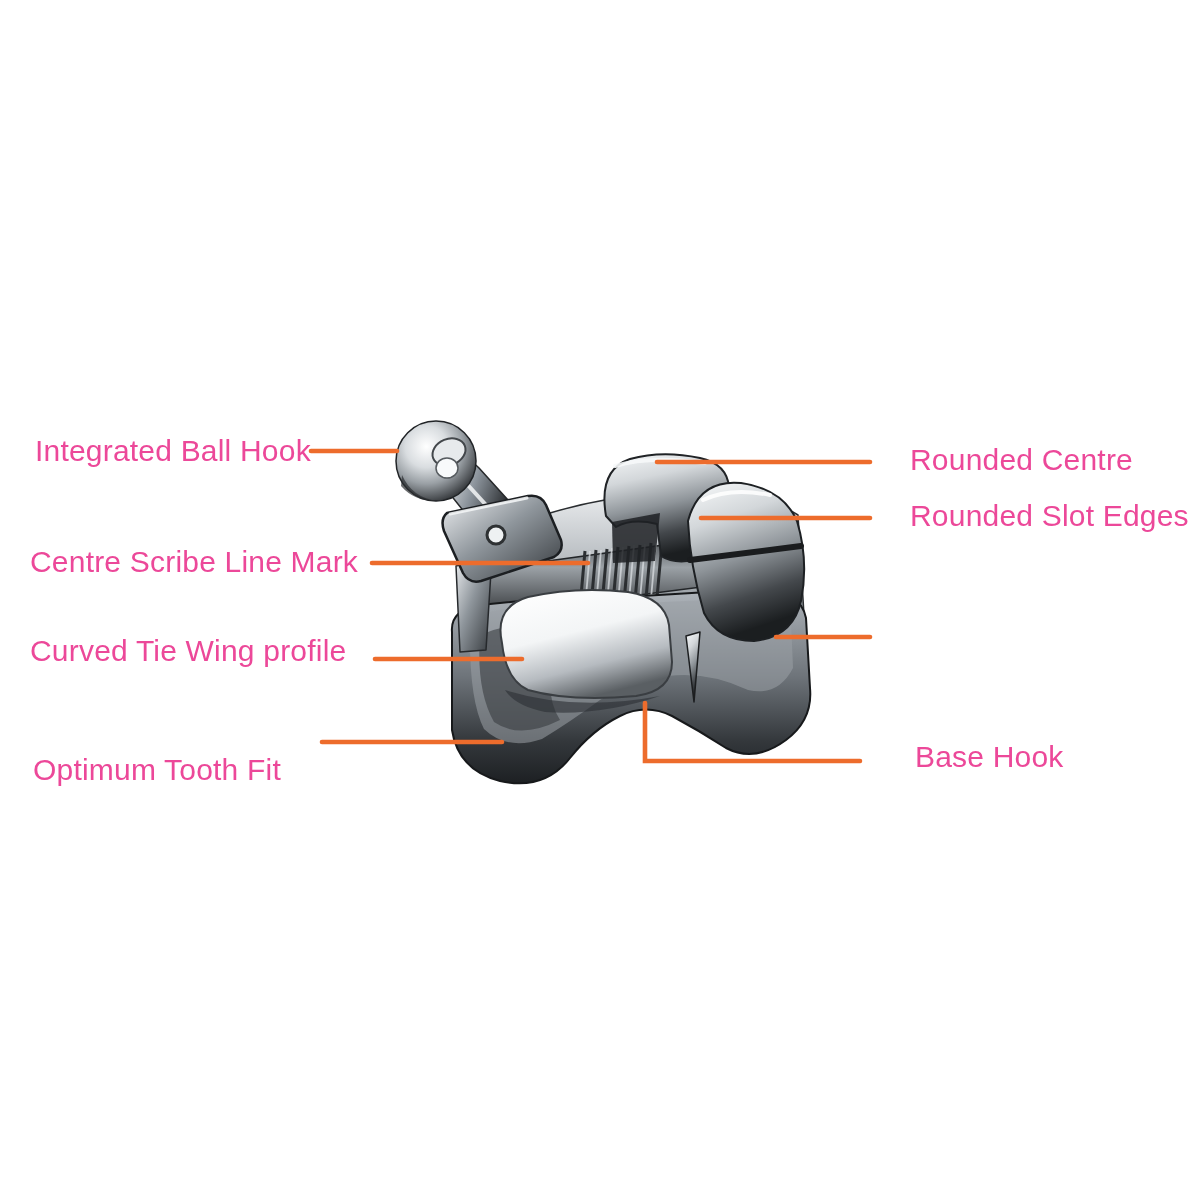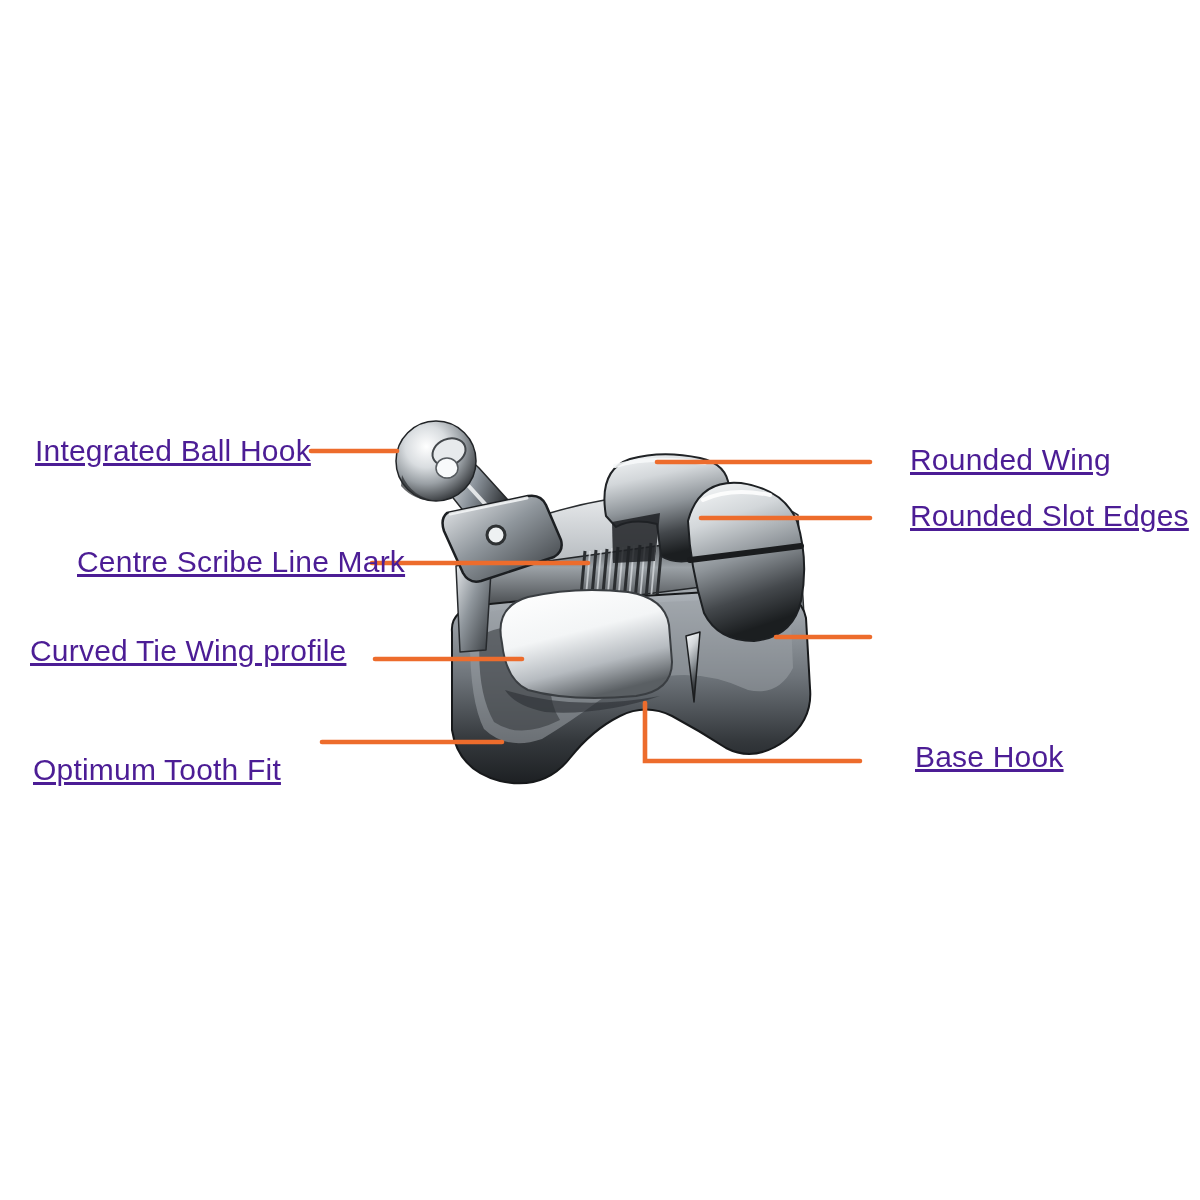--- a/index.html
+++ b/index.html
@@ -13,28 +13,27 @@
   }
   .illustration {
     position: absolute;
     left: 0; top: 0;
     width: 1200px; height: 1200px;
   }
   .label {
     position: absolute;
     font-size: 30px;
     line-height: 36px;
-    color: #4c1d95;
+    color: #ec4899;
     white-space: nowrap;
     letter-spacing: 0.2px;
-    text-decoration: underline;
   }
   
   .lbl-integrated-ball-hook   { left: 35px;  top: 433px; }
-  .lbl-centre-scribe-line     { left: 30px;  top: 544px; margin-left: 47px; }
+  .lbl-centre-scribe-line     { left: 30px;  top: 544px; }
   .lbl-curved-tie-wing        { left: 30px;  top: 633px; }
   .lbl-optimum-tooth-fit      { left: 33px;  top: 723px; margin-top: 29px; }
   
   .lbl-rounded-edges          { left: 910px; top: 442px; }
   .lbl-rounded-slot-edges     { left: 910px; top: 498px; }
   .lbl-sand-blasted-base      { left: 910px; top: 616px; }
   .lbl-base-slot              { left: 915px; top: 739px; }
 </style>
 </head>
 <body>
@@ -173,20 +172,20 @@
   </svg>
 
   <div class="label lbl-integrated-ball-hook">Integrated Ball Hook</div>
 
   <div class="label lbl-centre-scribe-line">Centre Scribe Line Mark</div>
 
   <div class="label lbl-curved-tie-wing">Curved Tie Wing profile</div>
 
   <div class="label lbl-optimum-tooth-fit">Optimum Tooth Fit</div>
 
-  <div class="label lbl-rounded-edges">Rounded Wing</div>
+  <div class="label lbl-rounded-edges">Rounded Centre</div>
 
   <div class="label lbl-rounded-slot-edges">Rounded Slot Edges</div>
 
 
   <div class="label lbl-base-slot">Base Hook</div>
 
 </div>
 
 </body></html>

